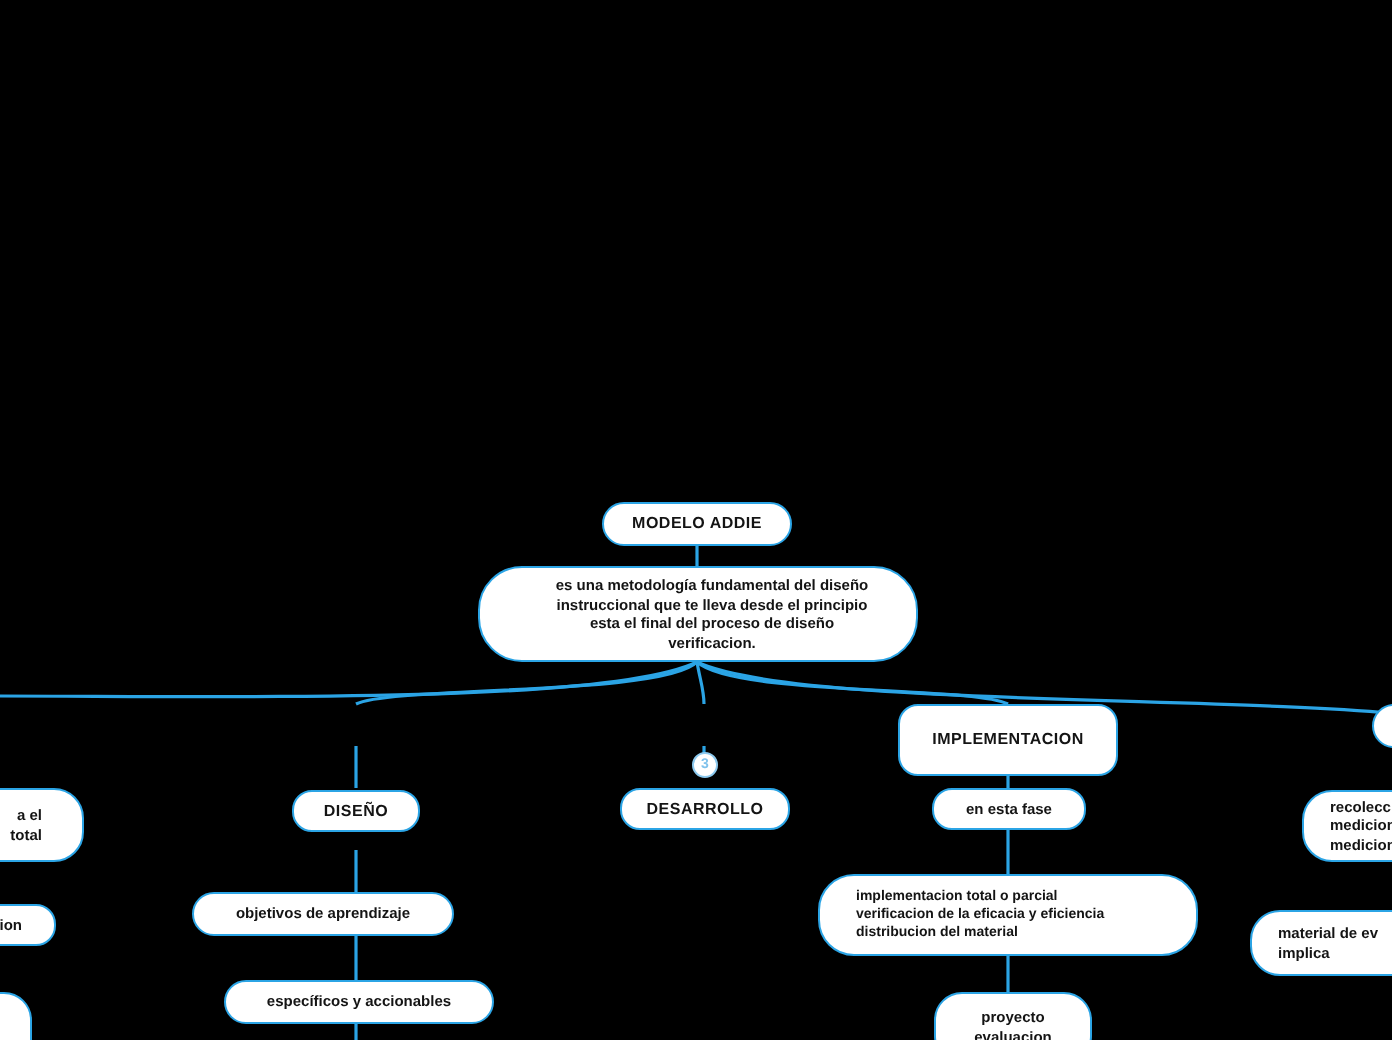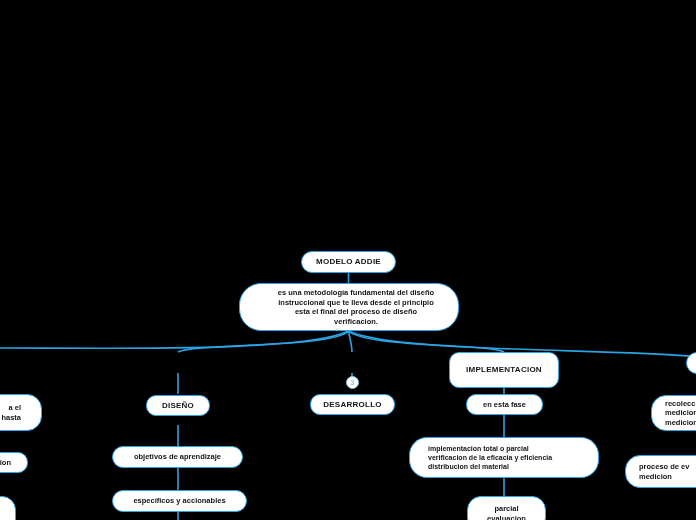--- a/index.html
+++ b/index.html
@@ -81,60 +81,60 @@
 
   <div class="badge" style="left:346px;top:376px;">
     <span>3</span>
   </div>
 
   <div class="node center title" style="left:449px;top:352px;width:110px;height:36px;border-radius:10px;">
     <span class="line">IMPLEMENTACION</span>
   </div>
 
 
-  <div class="node center" style="left:112px;top:446px;width:131px;height:22px;border-radius:11px;">
+  <div class="node center" style="left:96px;top:446px;width:131px;height:22px;border-radius:11px;">
     <span class="line">objetivos de aprendizaje</span>
   </div>
 
   <div class="node center" style="left:112px;top:490px;width:135px;height:22px;border-radius:11px;">
     <span class="line">específicos y accionables</span>
   </div>
 
   <div class="node center" style="left:466px;top:394px;width:77px;height:21px;border-radius:10px;">
     <span class="line">en esta fase</span>
   </div>
 
   <div class="node leftpad" style="left:409px;top:437px;width:190px;height:41px;border-radius:18px;padding-left:18px;padding-right:4px;font-size:7px;line-height:9px;">
     <span class="line">implementacion total o parcial</span>
     <span class="line">verificacion de la eficacia y eficiencia</span>
     <span class="line">distribucion del material</span>
   </div>
 
   <div class="node center" style="left:467px;top:496px;width:79px;height:36px;border-radius:14px;justify-content:flex-start;padding-top:7px;">
-    <span class="line">parcial</span>
+    <span class="line">proyecto</span>
     <span class="line">evaluacion</span>
   </div>
 
   <div class="node rightpad" style="left:-85px;top:394px;width:127px;height:37px;border-radius:15px;padding-right:20px;">
     <span class="line">a el</span>
-    <span class="line">hasta</span>
+    <span class="line">total</span>
   </div>
 
   <div class="node rightpad" style="left:-85px;top:452px;width:113px;height:21px;border-radius:10px;padding-right:16px;">
     <span class="line">ion</span>
   </div>
 
   <div class="node" style="left:-100px;top:496px;width:116px;height:40px;border-radius:14px;"></div>
 
   <div class="node" style="left:686px;top:352px;width:60px;height:22px;border-radius:11px;"></div>
 
   <div class="node leftpad" style="left:651px;top:395px;width:150px;height:36px;border-radius:15px;padding-left:13px;">
     <span class="line">recoleccio</span>
     <span class="line">medicion d</span>
     <span class="line">medicion d</span>
   </div>
 
   <div class="node leftpad" style="left:625px;top:455px;width:150px;height:33px;border-radius:15px;padding-left:13px;">
-    <span class="line">proceso de ev</span>
-    <span class="line">medicion</span>
+    <span class="line">material de ev</span>
+    <span class="line">implica</span>
   </div>
 
 </div>
 
 </body></html>

